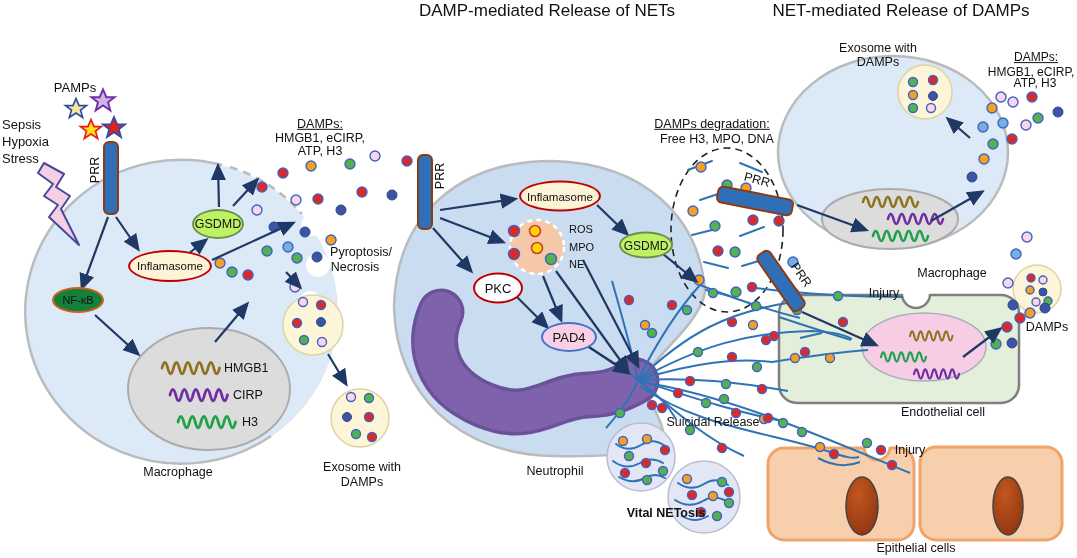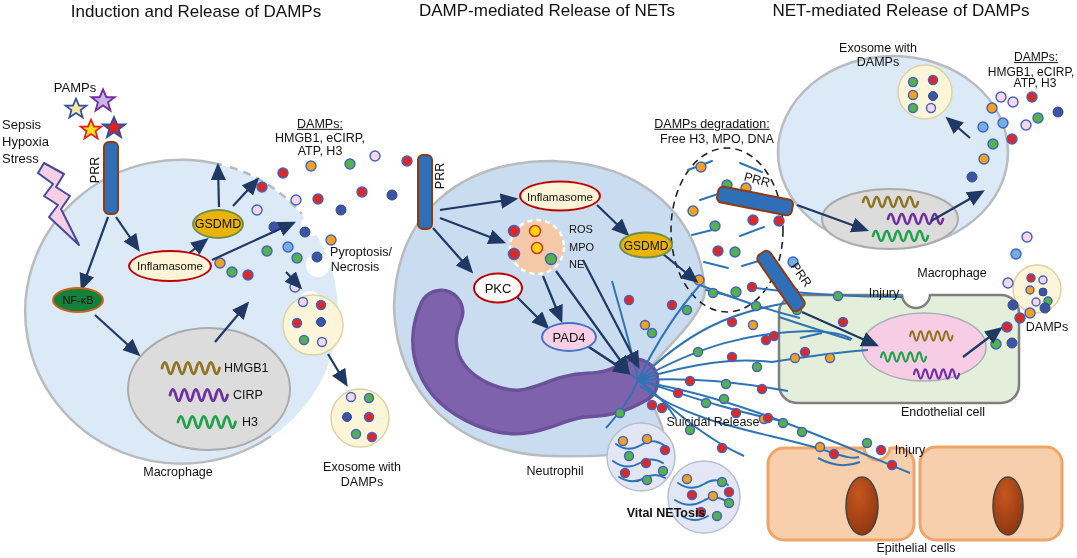--- a/index.html
+++ b/index.html
@@ -9,21 +9,21 @@
   .lbl{position:absolute;transform:translate(-50%,-50%);white-space:nowrap;font-size:12.5px;
        color:#111;text-align:center;line-height:1.15;}
   .lbl-l{position:absolute;transform:translateY(-50%);white-space:nowrap;font-size:13px;color:#111;}
   .title{font-size:17px;}
   .u{text-decoration:underline;}
   .sm{font-size:11px;}
   .node{position:absolute;transform:translate(-50%,-50%);border-radius:50%;
         display:flex;align-items:center;justify-content:center;white-space:nowrap;
         background:#fff;color:#111;}
   .n-cream{background:#fdf3d6;border:2px solid #c00000;font-size:11.5px;}
-  .n-green{background:#eab308;border:2px solid #6f8f4f;font-size:12.5px;}
+  .n-green{background:#bef264;border:2px solid #6f8f4f;font-size:12.5px;}
   .n-orange{background:#15803d;border:2px solid #d2601a;font-size:11px;}
   .n-pkc{background:#fff;border:2.5px solid #c00000;font-size:13px;}
   .n-pad4{background:#f8cfe5;border:2px solid #4472c4;font-size:13px;}
   
   .dr{fill:#e02822;stroke:#3f62c8;stroke-width:1.4;}
   .dg{fill:#55b14b;stroke:#3f62c8;stroke-width:1.4;}
   .do{fill:#f4a21e;stroke:#3f62c8;stroke-width:1.4;}
   .dp{fill:#f7d7e9;stroke:#3f62c8;stroke-width:1.4;}
   .db{fill:#3b55a4;stroke:#32478d;stroke-width:1;}
   .dl{fill:#76aede;stroke:#3f62c8;stroke-width:1.4;}
@@ -362,21 +362,20 @@
 
   <g stroke-width="1.8">
     <use href="#star" transform="translate(76,109) scale(0.95)" fill="#f9e79b" stroke="#2e4fa3"></use>
     <use href="#star" transform="translate(103,101) scale(1.05)" fill="#cdb4e4" stroke="#7030a0"></use>
     <use href="#star" transform="translate(91,130) scale(0.95)" fill="#ffe01a" stroke="#e3211a"></use>
     <use href="#star" transform="translate(114,128) scale(1.0)" fill="#e3211a" stroke="#2e4fa3"></use>
   </g>
   <polygon points="44,163 64,174 56,187 70,196 61,209 79,245 49,217 58,205 44,196 53,184 38,173" fill="#f6cfe4" stroke="#454a9c" stroke-width="2" stroke-linejoin="round"></polygon>
 </svg>
 
-<div class="lbl title" style="left:196px;top:12px;">Induction and Release of DAMPs</div>
 <div class="lbl title" style="left:901px;top:11px;">NET-mediated Release of DAMPs</div>
 <div class="lbl title" style="left:547px;top:11px;">DAMP-mediated Release of NETs</div>
 
 <div class="lbl" style="left:75px;top:88px;font-size:13px;">PAMPs</div>
 <div class="lbl-l" style="left:2px;top:124px;">Sepsis</div>
 <div class="lbl-l" style="left:2px;top:141px;">Hypoxia</div>
 <div class="lbl-l" style="left:2px;top:158px;">Stress</div>
 <div class="lbl" style="left:95px;top:170px;transform:translate(-50%,-50%) rotate(-90deg);">PRR</div>
 <div class="lbl u" style="left:320px;top:124px;">DAMPs:</div>
 <div class="lbl" style="left:320px;top:138px;">HMGB1, eCIRP,</div>

